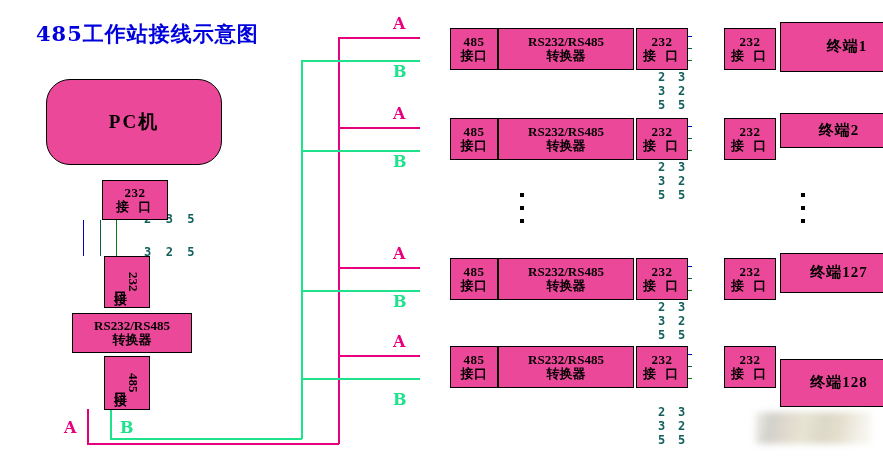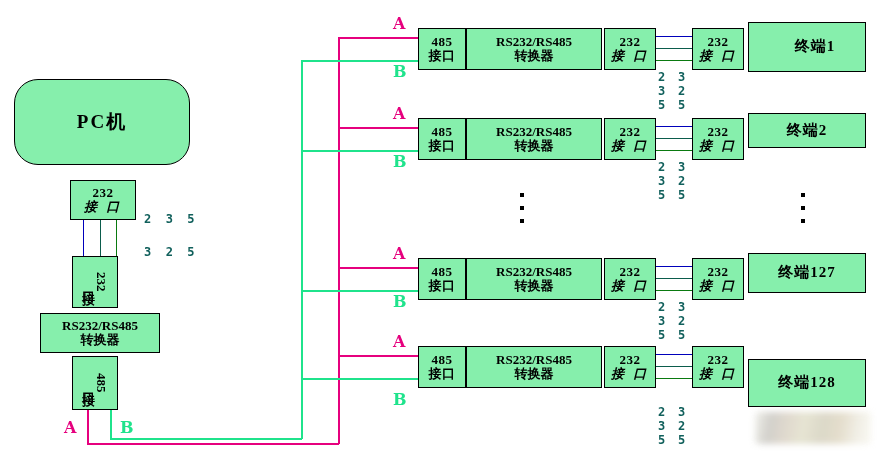--- a/index.html
+++ b/index.html
@@ -30,41 +30,42 @@
     letter-spacing: 1px;
     color: #0000dd;
     white-space: nowrap;
   }
 
   
   .box {
     position: absolute;
     box-sizing: border-box;
     border: 1.6px solid #000000;
-    background: #86efac;
+    background: #ec4899;
     display: flex;
     flex-direction: column;
     align-items: center;
     justify-content: center;
     text-align: center;
     color: #000000;
     font-weight: bold;
     line-height: 1.05;
     z-index: 6;
+    margin-left: 32px;
   }
   .pcbox {
     border-radius: 24px;
     font-size: 19px;
     letter-spacing: 2px;
   }
   .portbox {
     font-size: 13px;
     letter-spacing: 0.5px;
   }
-  .portbox .l2 { letter-spacing: 3px; font-style: italic; }
+  .portbox .l2 { letter-spacing: 3px; }
   .convbox {
     font-size: 13px;
     letter-spacing: 0px;
   }
   .termbox {
     font-size: 15px;
     letter-spacing: 1px;
   }
 
   
@@ -153,20 +154,21 @@
         rgba(248,247,240,0.95) 100%);
     filter: blur(3px);
     opacity: 0.9;
   }
 </style>
 </head>
 <body>
 
 <div id="canvas">
 
+  <div class="title">485工作站接线示意图</div>
 
   <div class="box pcbox" style="left:14px; top:79px; width:176px; height:86px;">
     <div>PC机</div>
   </div>
 
   <div class="box portbox" style="left:70px; top:180px; width:66px; height:40px;">
     <div>232</div>
     <div class="l2">接 口</div>
   </div>
 

